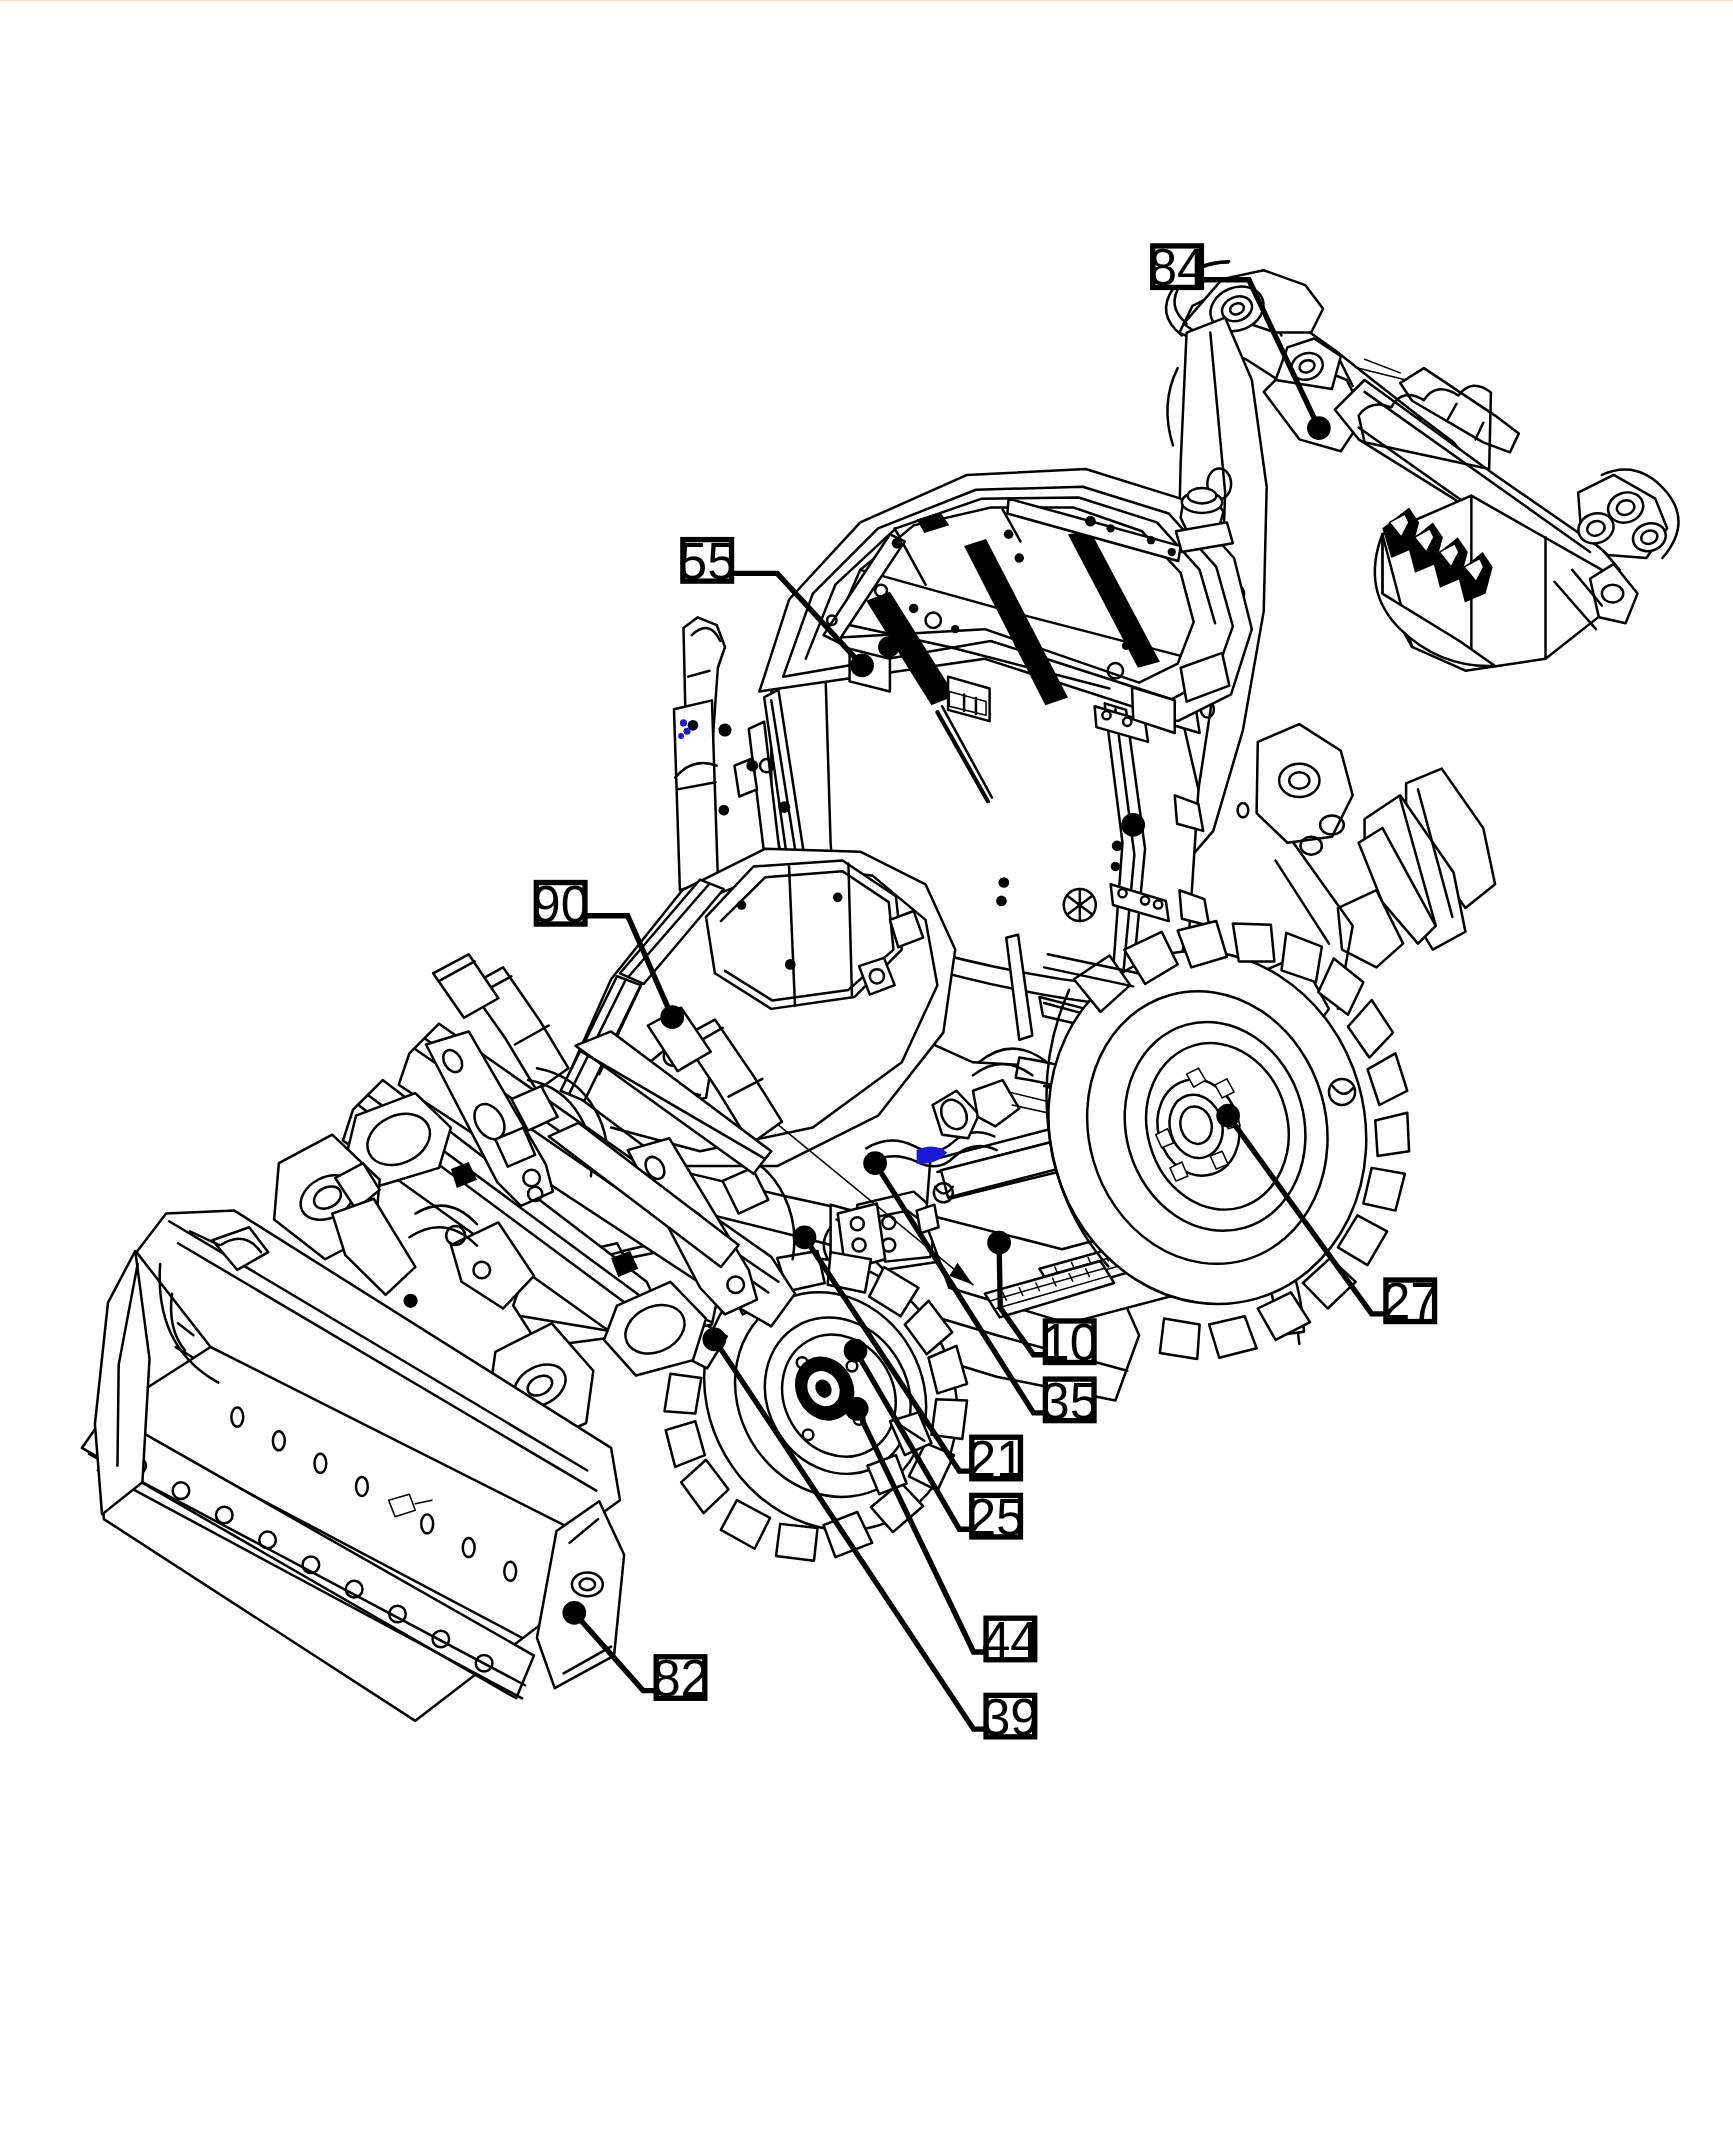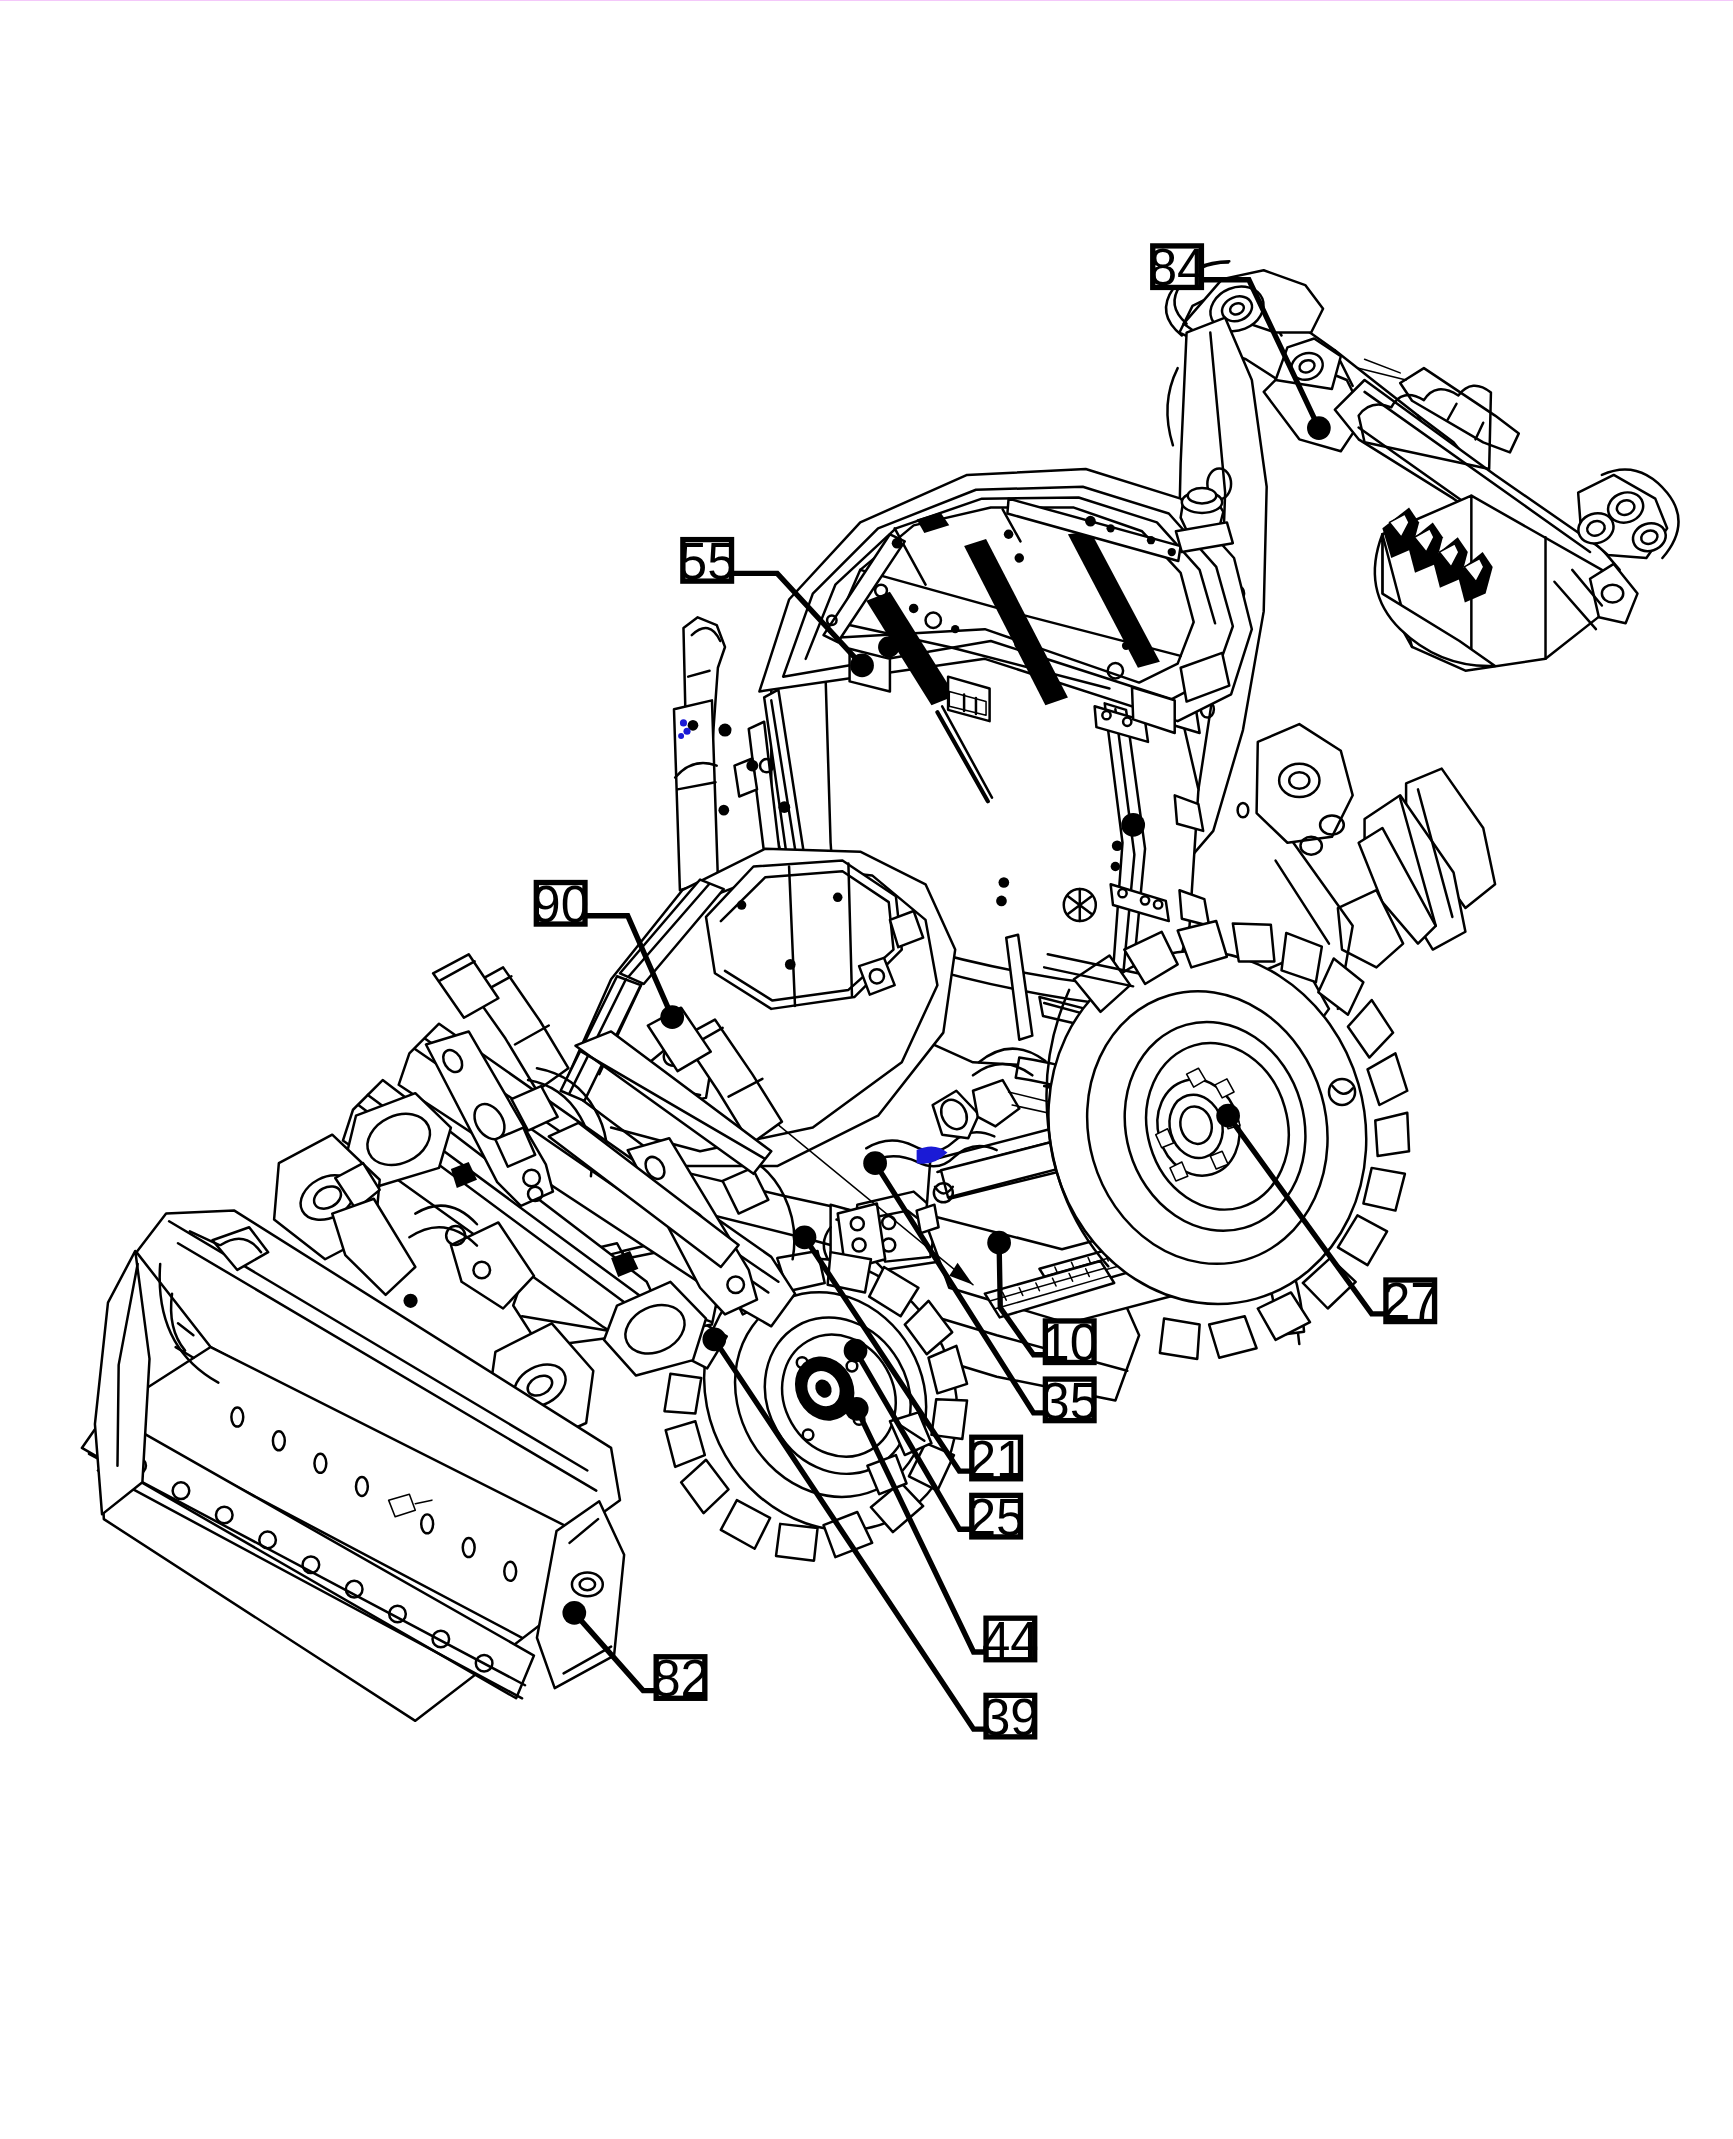--- a/index.html
+++ b/index.html
@@ -1,17 +1,17 @@
 <!DOCTYPE html>
 <html style="font-size:9.5px"><head>
 <meta charset="utf-8">
 <style>
   html,body{margin:0;padding:0;background:#fff;}
   body{font-family:"Liberation Sans",sans-serif;}
-  #page{position:relative;width:1733px;height:2140px;background:#d946ef;overflow:hidden;}
+  #page{position:relative;width:1733px;height:2140px;background:#eab308;overflow:hidden;}
   #diagram{position:absolute;inset:0;width:1733px;height:2140px;}
   .callout-text{font-family:"Liberation Sans",sans-serif;font-size:86px;fill:#000;text-anchor:middle;dominant-baseline:central;}
   .callout-box{fill:#ffffff;stroke:#000000;stroke-width:9;}
   .leader{stroke:#000000;stroke-width:9;fill:none;stroke-linejoin:miter;stroke-linecap:butt;}
   .leader-dot{fill:#000000;}
   .ln{fill:none;stroke:#000;stroke-width:4.2;stroke-linejoin:round;stroke-linecap:round;}
   .ln-t{fill:none;stroke:#000;stroke-width:2.6;stroke-linejoin:round;stroke-linecap:round;}
   .ln-h{fill:none;stroke:#000;stroke-width:7;stroke-linejoin:round;stroke-linecap:round;}
   .fillw{fill:#ffffff;stroke:#000;stroke-width:4.2;stroke-linejoin:round;}
   .fillw-t{fill:#ffffff;stroke:#000;stroke-width:2.6;stroke-linejoin:round;}

